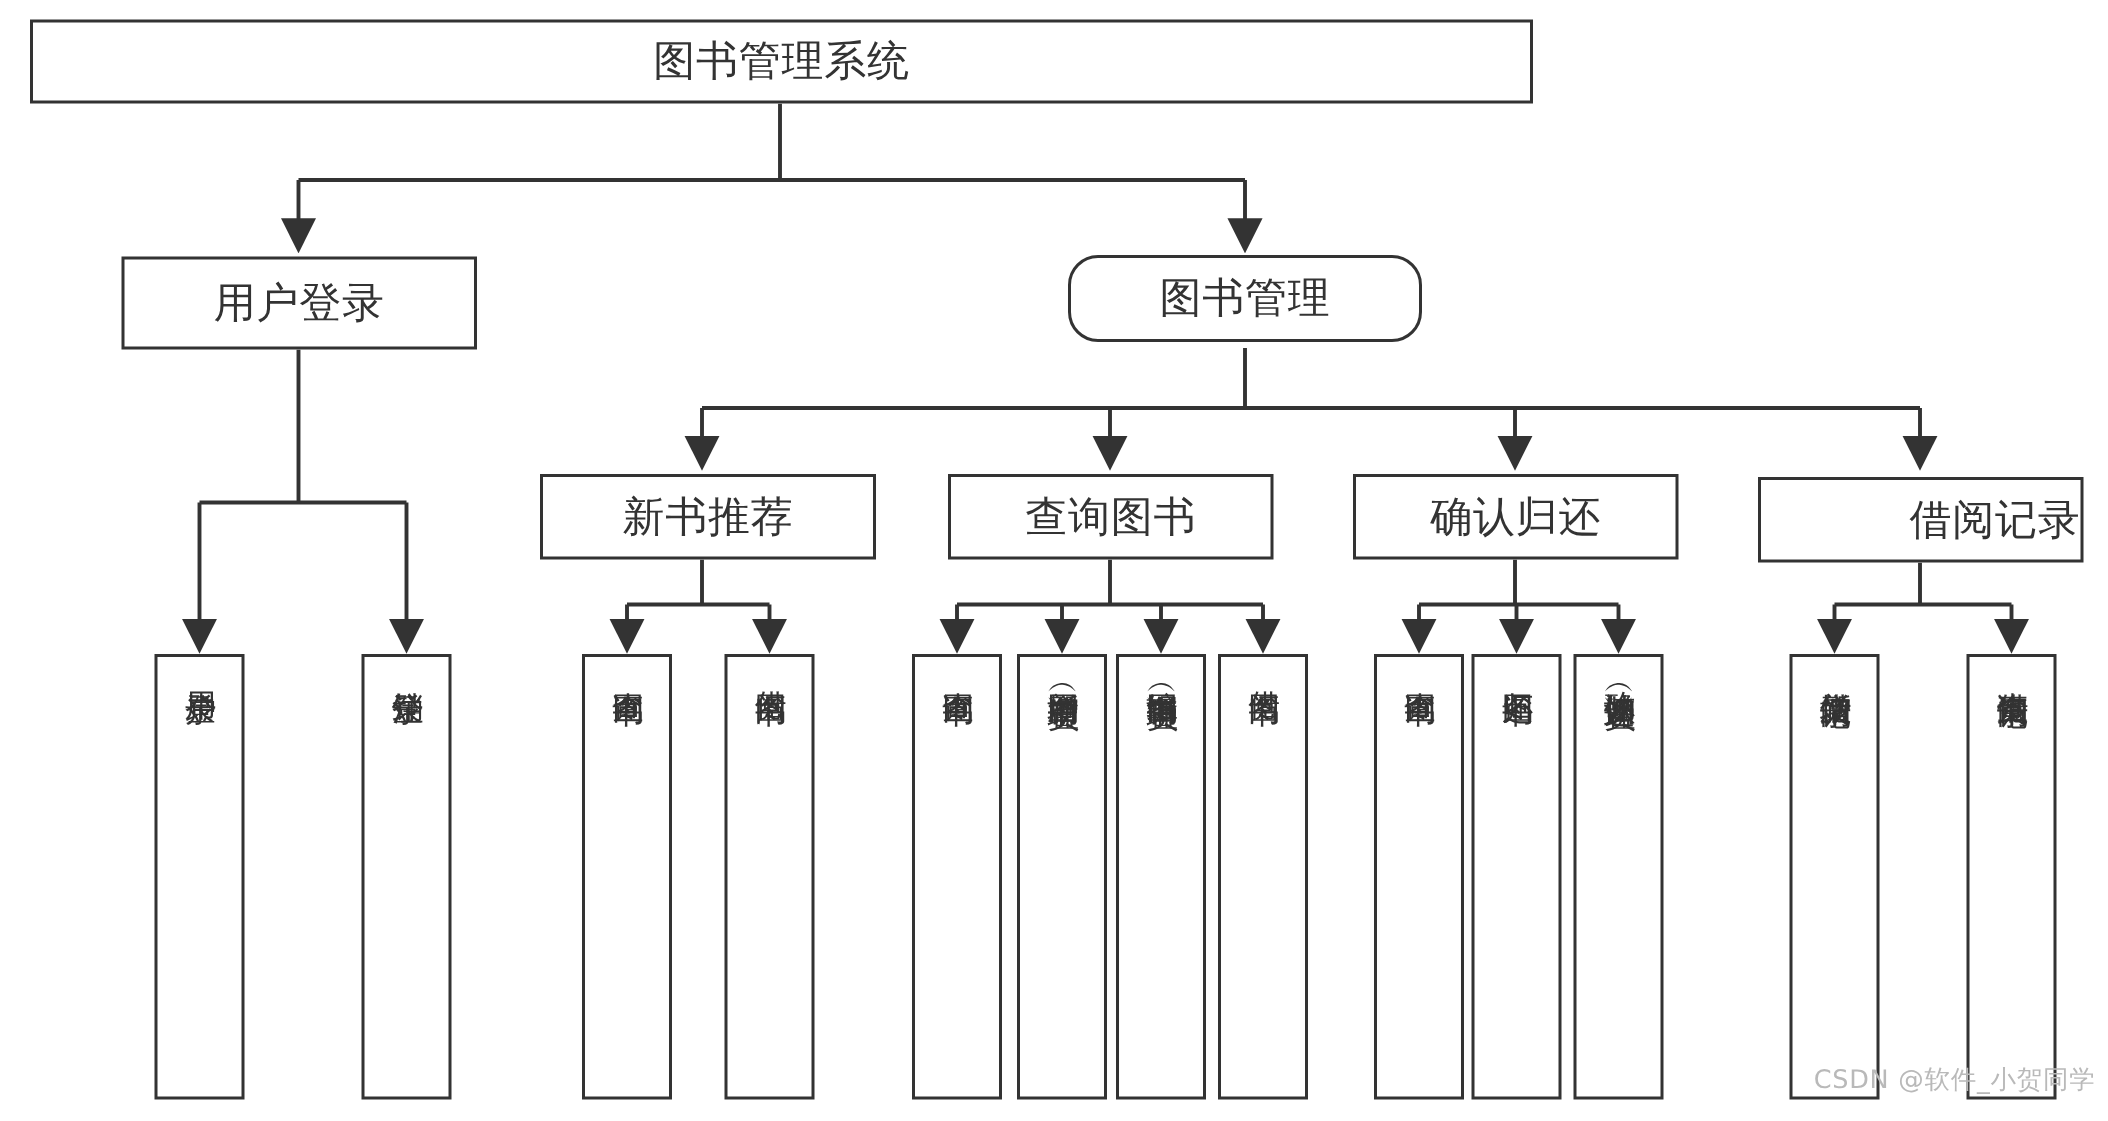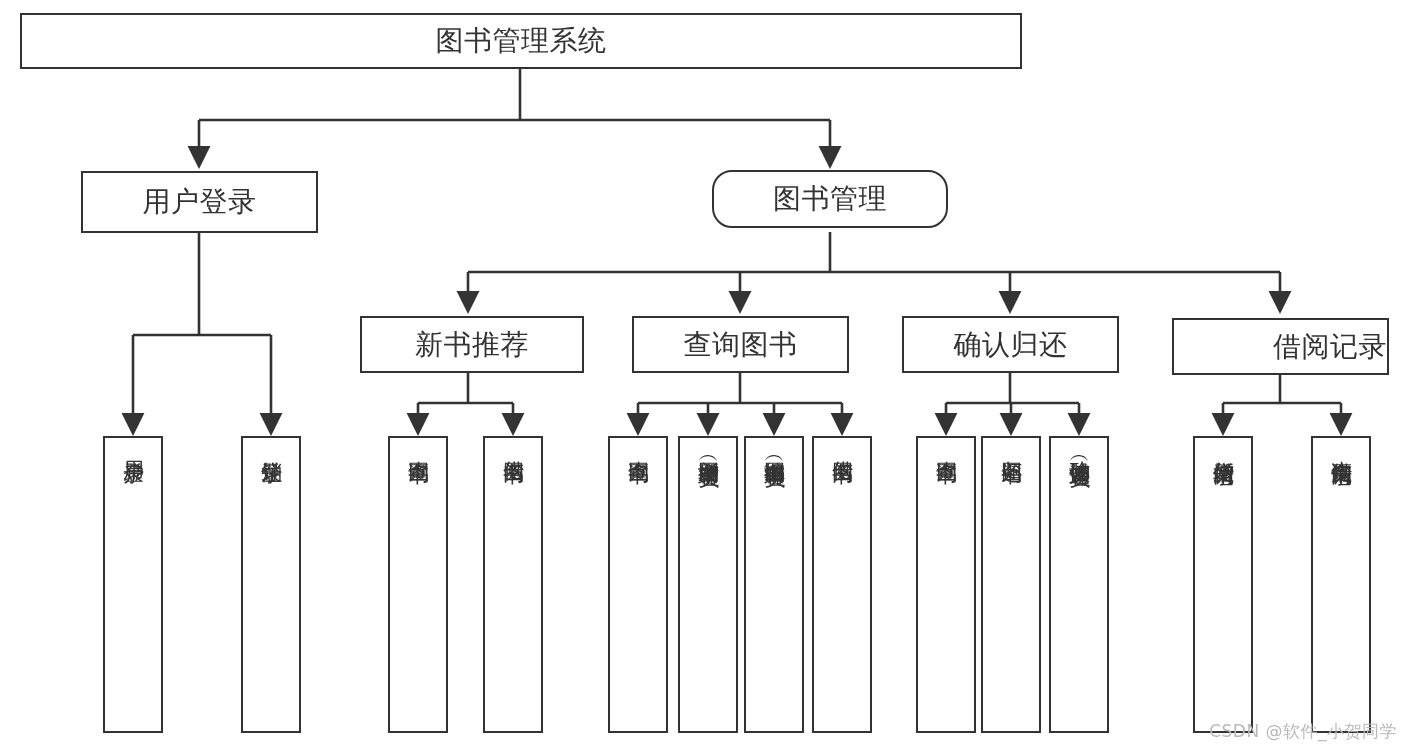--- a/index.html
+++ b/index.html
@@ -50,21 +50,21 @@
     padding-top: 6px;
     justify-content: flex-start;
     align-items: center;
   }
   .node.vert.tall-text {
     justify-content: flex-start;
   }
   #watermark {
     position: absolute;
     right: 8px;
-    bottom: 4px;
+    bottom: 16px;
     font-size: 17px;
     color: #b9b9b9;
     white-space: nowrap;
     letter-spacing: 0.5px;
   }
 </style>
 </head>
 <body>
 
 <div id="diagram-root">

